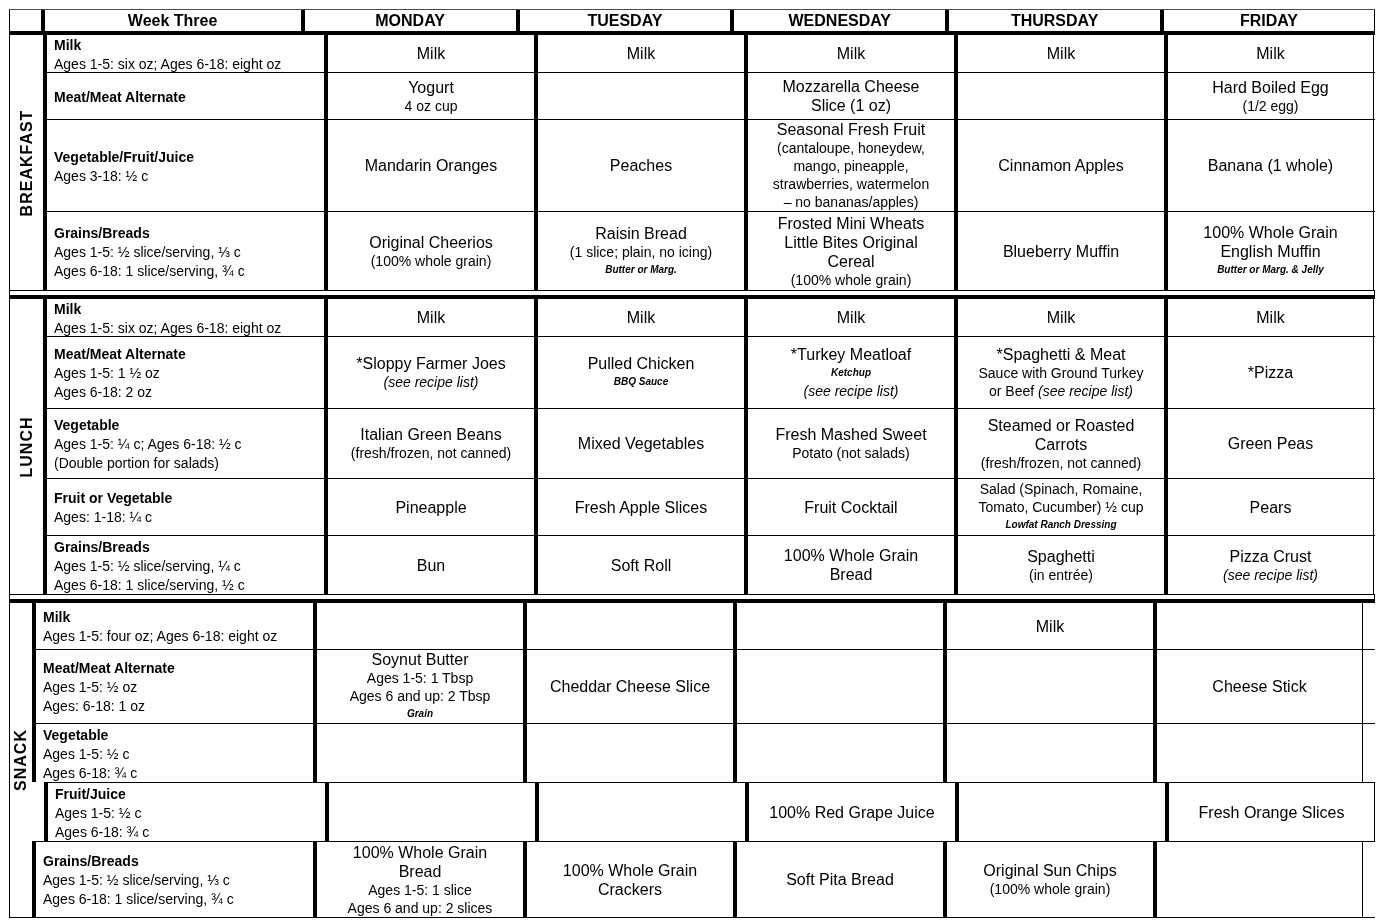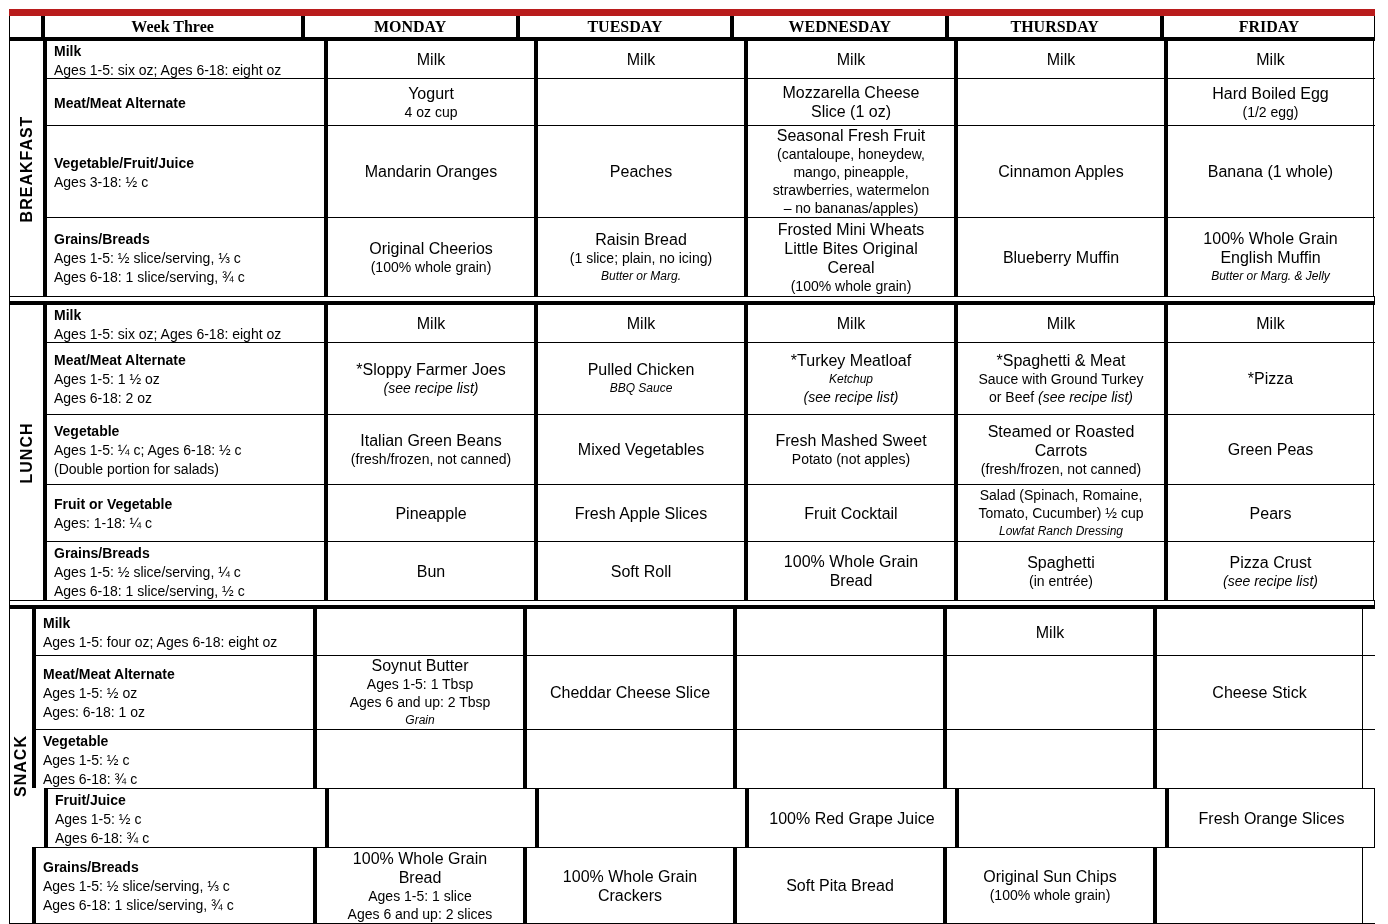--- a/index.html
+++ b/index.html
@@ -1,19 +1,19 @@
 <!DOCTYPE html>
 <html><head>
 <meta charset="utf-8">
 <style>
   html, body { margin: 0; padding: 0; background: #ffffff; }
   body { width: 1388px; height: 924px; position: relative; overflow: hidden;
          font-family: "Liberation Sans", sans-serif; color: #000; }
   .sheet { position: absolute; left: 9px; top: 9px; width: 1366px; }
-  .hdr { display: flex; height: 21px; border-top: 7px solid #b91c1c; font-family: Liberation Serif, serif; }
+  .hdr { display: flex; height: 21px; border-top: 1px solid #b91c1c; }
   .hdr .corner { width: 34px; border-left: 1px solid #000; box-sizing: border-box; }
   .hdr .cell { box-sizing: border-box; display: flex; align-items: center; justify-content: center;
                font-weight: bold; font-size: 16px; border-left: 4px solid #000; }
   .hdr .cat { width: 281px; }
   .hdr .day { width: 232px; }
   .hdr .day.last { border-right: 1px solid #000; }
   .section { display: flex; border-top: 4px solid #000; }
   .section .label { width: 34px; box-sizing: border-box; border-left: 1px solid #000; position: relative; }
   .section .label span { position: absolute; left: 50%; top: 50%; transform: translate(-50%,-50%) rotate(-90deg);
                          font-weight: bold; font-size: 16px; letter-spacing: 1px; white-space: nowrap; }
@@ -22,21 +22,21 @@
   .row.first { border-top: none; }
   .row .c { box-sizing: border-box; border-left: 4px solid #000; }
   .row .cat { width: 281px; padding: 2px 0 0 7px; font-size: 14px; line-height: 19px;
               display: flex; flex-direction: column; justify-content: center; }
   .row .cat b { font-size: 14px; }
   .row .day { width: 210px; display: flex; flex-direction: column; align-items: center; justify-content: center;
               text-align: center; font-size: 16px; line-height: 19px; }
   .row .day.last { border-right: 1px solid #000; }
   .day .l { display: block; }
   .day .small { font-size: 14px; line-height: 18px; text-align: right; }
-  .day .bi { font-weight: normal; font-style: italic; font-size: 12px; line-height: 18px; }
+  .day .bi { font-weight: bold; font-style: italic; font-size: 10px; line-height: 18px; }
   .day .it { font-style: italic; font-size: 14px; line-height: 18px; }
   .gap { height: 4px; border-left: 1px solid #000; border-right: 1px solid #000; border-top: 1px solid #000; box-sizing: content-box; }
   .bottom { border-top: 1px solid #000; }
 </style>
 </head>
 <body>
 
 <div class="sheet">
   <div class="hdr">
     <div class="corner"></div>
@@ -213,21 +213,21 @@
             </div>
             <div class="c day">
               <span class="l "><span>Italian Green Beans</span></span>
               <span class="l small"><span>(fresh/frozen, not canned)</span></span>
             </div>
             <div class="c day">
               <span class="l "><span>Mixed Vegetables</span></span>
             </div>
             <div class="c day">
               <span class="l "><span>Fresh Mashed Sweet</span></span>
-              <span class="l small"><span>Potato (not apples)</span></span>
+              <span class="l small"><span>Potato (not salads)</span></span>
             </div>
             <div class="c day">
               <span class="l "><span>Steamed or Roasted</span></span>
               <span class="l "><span>Carrots</span></span>
               <span class="l small"><span>(fresh/frozen, not canned)</span></span>
             </div>
             <div class="c day last">
               <span class="l "><span>Green Peas</span></span>
             </div>
           </div>

